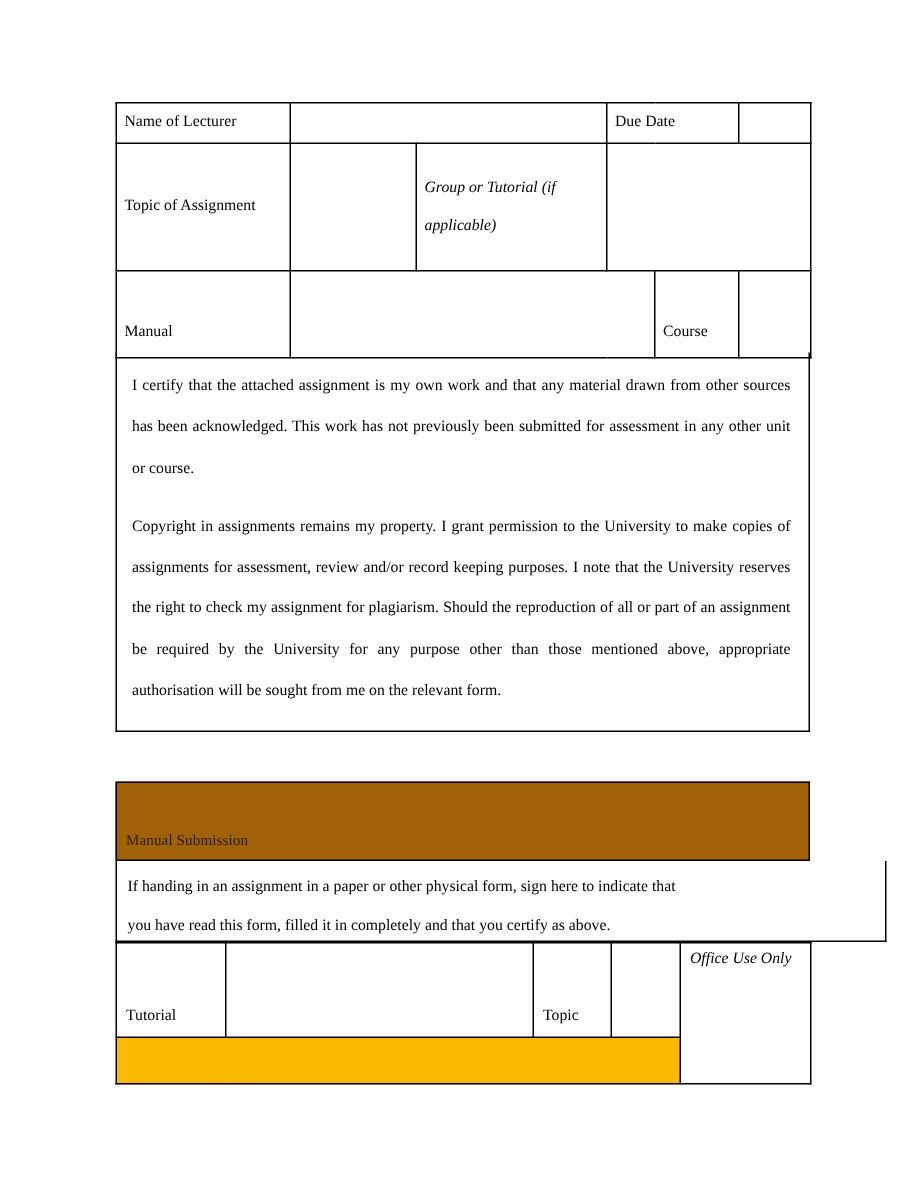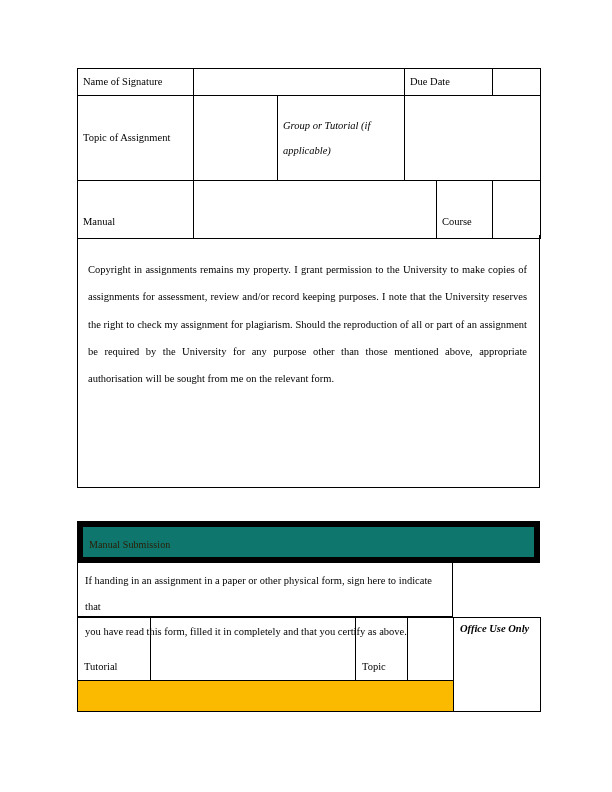--- a/index.html
+++ b/index.html
@@ -82,37 +82,37 @@
 
   
   .manual-block {
     position: absolute;
     left: 77px;
     top: 521px;
     width: 463px;
   }
   .gold-header {
     width: 463px;
-    height: 42px;
+    height: 53px;
     box-sizing: border-box;
-    background: #0f766e;
-    border: 6px solid #000000;
+    background: #a16207;
+    border: 1px solid #000000;
     position: relative;
   }
   .gold-header .gold-title {
     position: absolute;
     left: 6px;
     bottom: 7px;
     font-size: 10px;
     color: #2b1c00;
     letter-spacing: 0.1px;
   }
 
   .instruction-box {
-    width: 376px;
+    width: 514px;
     height: 54px;
     box-sizing: border-box;
     border: 1px solid #000000;
     border-top: none;
     padding: 5px 8px 0 7px;
   }
   .instruction-box p {
     margin: 0;
     font-size: 10.5px;
     line-height: 2.45;
@@ -127,21 +127,21 @@
     border: 1px solid #000000;
     font-size: 10.5px;
     padding: 0 6px;
     vertical-align: bottom;
     height: 54px;
     padding-bottom: 8px;
   }
   .sign-table td.office {
     vertical-align: top;
     padding-top: 5px;
-    font-weight: bold;
+    font-weight: normal;
     font-style: italic;
     font-size: 10.5px;
     text-align: left;
   }
   .sign-table td.gold-strip {
     background: #FBBA00;
     height: 30px;
     padding: 0;
   }
 </style>
@@ -155,21 +155,21 @@
       <col style="width:116px">
       <col style="width:84px">
       <col style="width:127px">
       <col style="width:32px">
       <col style="width:56px">
       <col style="width:48px">
     </colgroup>
     <tbody>
       <tr>
         <td colspan="1">
-          <span class="cell-label">Name of Signature</span>
+          <span class="cell-label">Name of Lecturer</span>
         </td>
         <td colspan="2">
           <span></span>
         </td>
         <td colspan="2">
           <span class="cell-label">Due Date</span>
         </td>
         <td>
           <span></span>
         </td>
@@ -199,20 +199,21 @@
           <span class="cell-label">Course</span>
         </td>
         <td class="mid">
           <span></span>
         </td>
       </tr>
     </tbody>
   </table>
 
   <div class="certify-box">
+    <p class="p1">I certify that the attached assignment is my own work and that any material drawn from other sources has been acknowledged. This work has not previously been submitted for assessment in any other unit or course.</p>
     <p class="p2">Copyright in assignments remains my property. I grant permission to the University to make copies of assignments for assessment, review and/or record keeping purposes. I note that the University reserves the right to check my assignment for plagiarism. Should the reproduction of all or part of an assignment be required by the University for any purpose other than those mentioned above, appropriate authorisation will be sought from me on the relevant form.</p>
   </div>
 
   <div class="manual-block">
 
     <div class="gold-header">
       <span class="gold-title">Manual Submission</span>
     </div>
 
     <div class="instruction-box">

